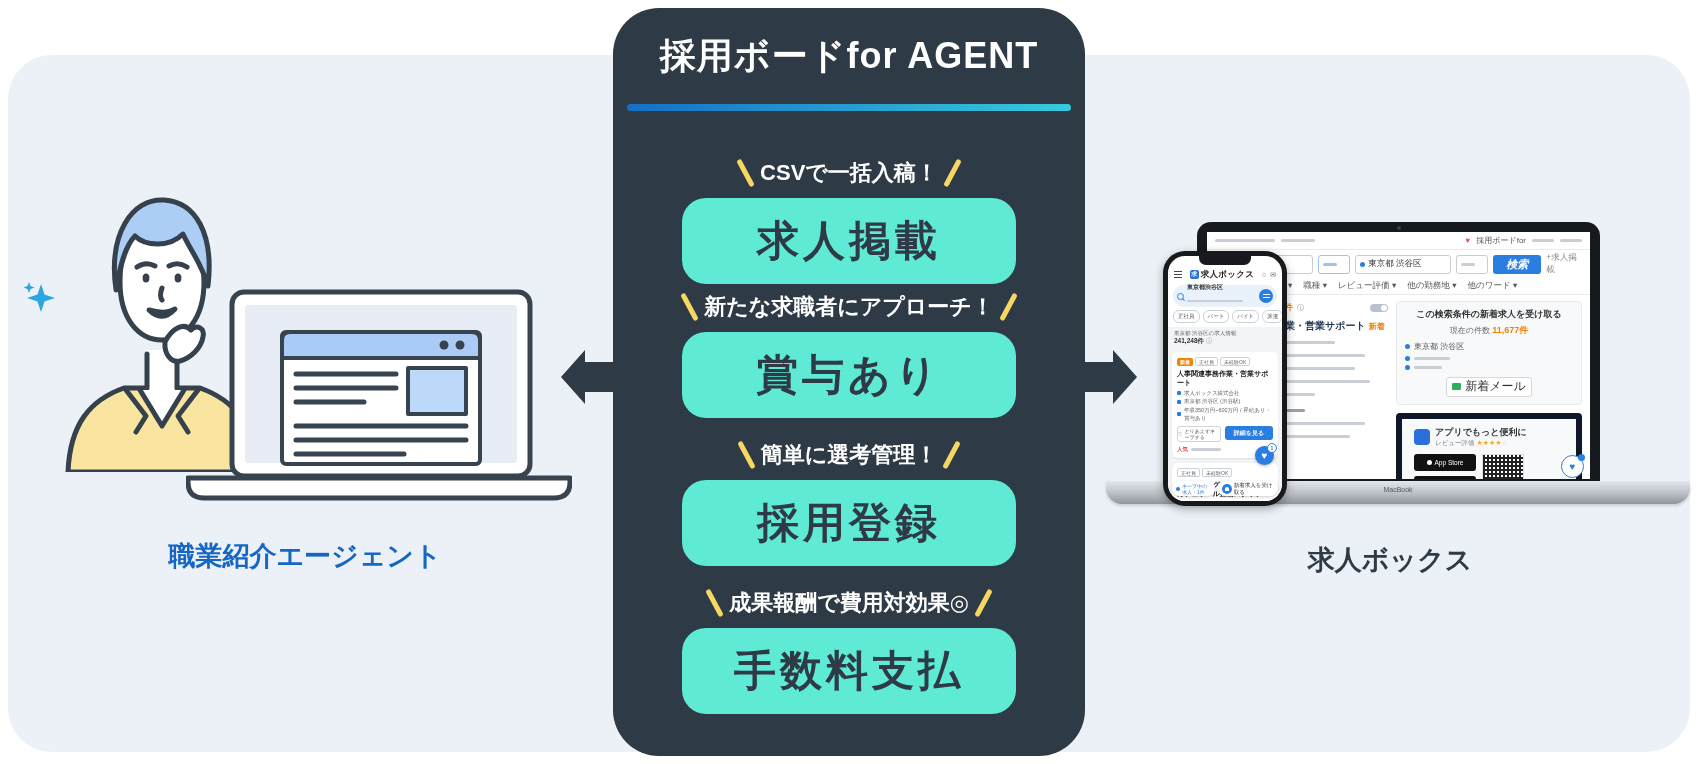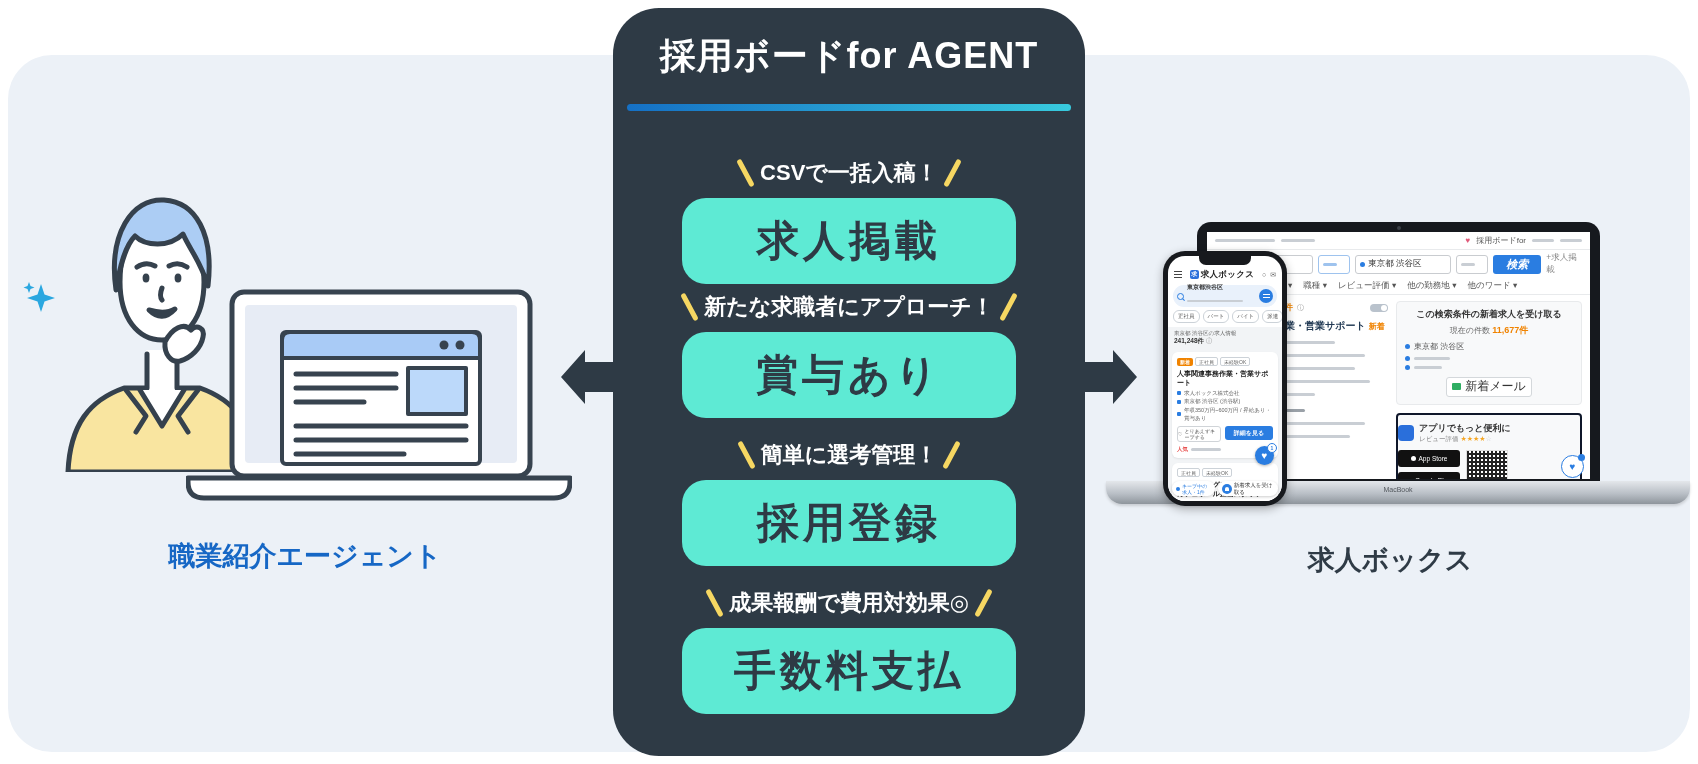--- a/index.html
+++ b/index.html
@@ -45,21 +45,21 @@
   .job-title{font-size:10px;font-weight:bold;color:#223a54;line-height:1.3;}
   .tag-new{color:#f08300;font-size:8px;font-weight:bold;margin-left:3px;}
   .sub-panel{background:#f8f9fa;border:1px solid #e8eaec;border-radius:4px;padding:7px 8px;text-align:center;}
   .sub-title{font-size:9px;font-weight:bold;color:#333;line-height:1.3;}
   .sub-count{font-size:8px;color:#666;margin-top:3px;}
   .sub-count b{color:#f08300;font-size:9px;}
   .sub-row{display:flex;align-items:center;gap:4px;margin-top:4px;font-size:8px;color:#555;text-align:left;}
   .dot-b{width:5px;height:5px;border-radius:50%;background:#2a7de1;flex:0 0 auto;}
   .btn-mail{margin:7px auto 0;width:84px;height:18px;background:#fff;border:1px solid #d4d8db;border-radius:3px;display:flex;align-items:center;justify-content:center;gap:4px;font-size:12px;color:#333;}
   .mail-ic{width:9px;height:7px;background:#2fae63;border-radius:1px;}
-  .app-panel{background:#f8f9fa;border:2px solid #0f172a;border-radius:4px;padding:7px 0;margin-top:8px;}
+  .app-panel{background:#f8f9fa;border:6px solid #0f172a;border-radius:4px;padding:7px 12px;margin-top:8px;}
   .app-head{display:flex;align-items:center;gap:5px;}
   .app-ic{width:16px;height:16px;background:#2a6fdb;border-radius:4px;flex:0 0 auto;}
   .app-tt{font-size:9px;font-weight:bold;color:#333;}
   .stars{font-size:7px;color:#f5a623;}
   .stars .off{color:#c9ced4;}
   .badges-qr{display:flex;gap:6px;margin-top:6px;}
   .store-col{display:flex;flex-direction:column;gap:5px;}
   .store-badge{width:62px;height:17px;background:#111;color:#fff;border-radius:3px;font-size:6.5px;display:flex;align-items:center;justify-content:center;gap:3px;}
   .qr{width:40px;height:40px;background:
       repeating-linear-gradient(0deg,#222 0 2px,transparent 2px 4px),

